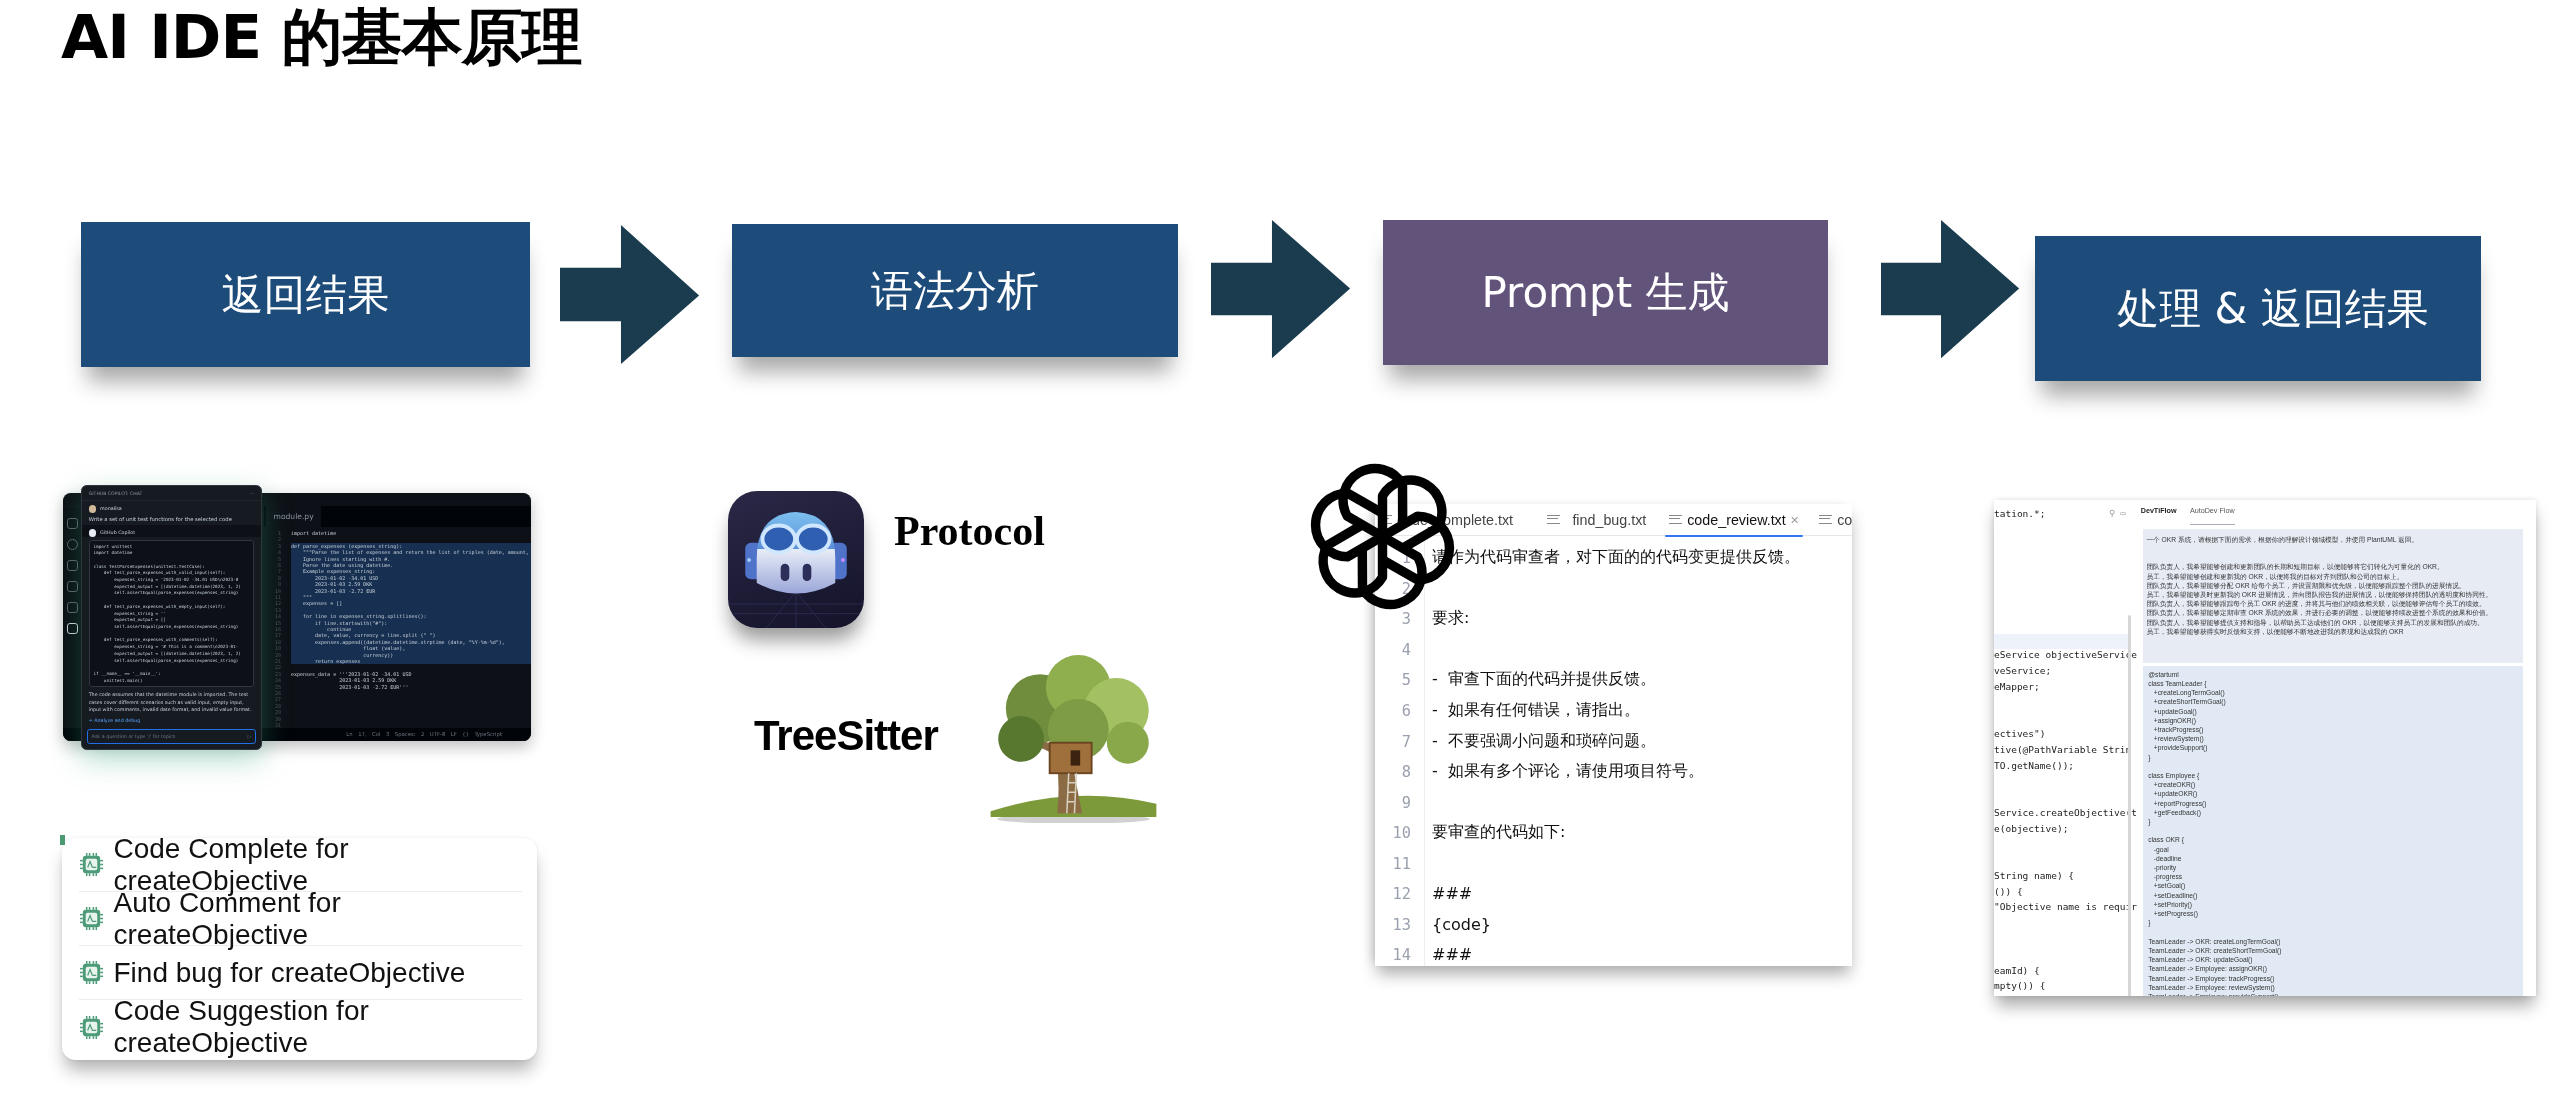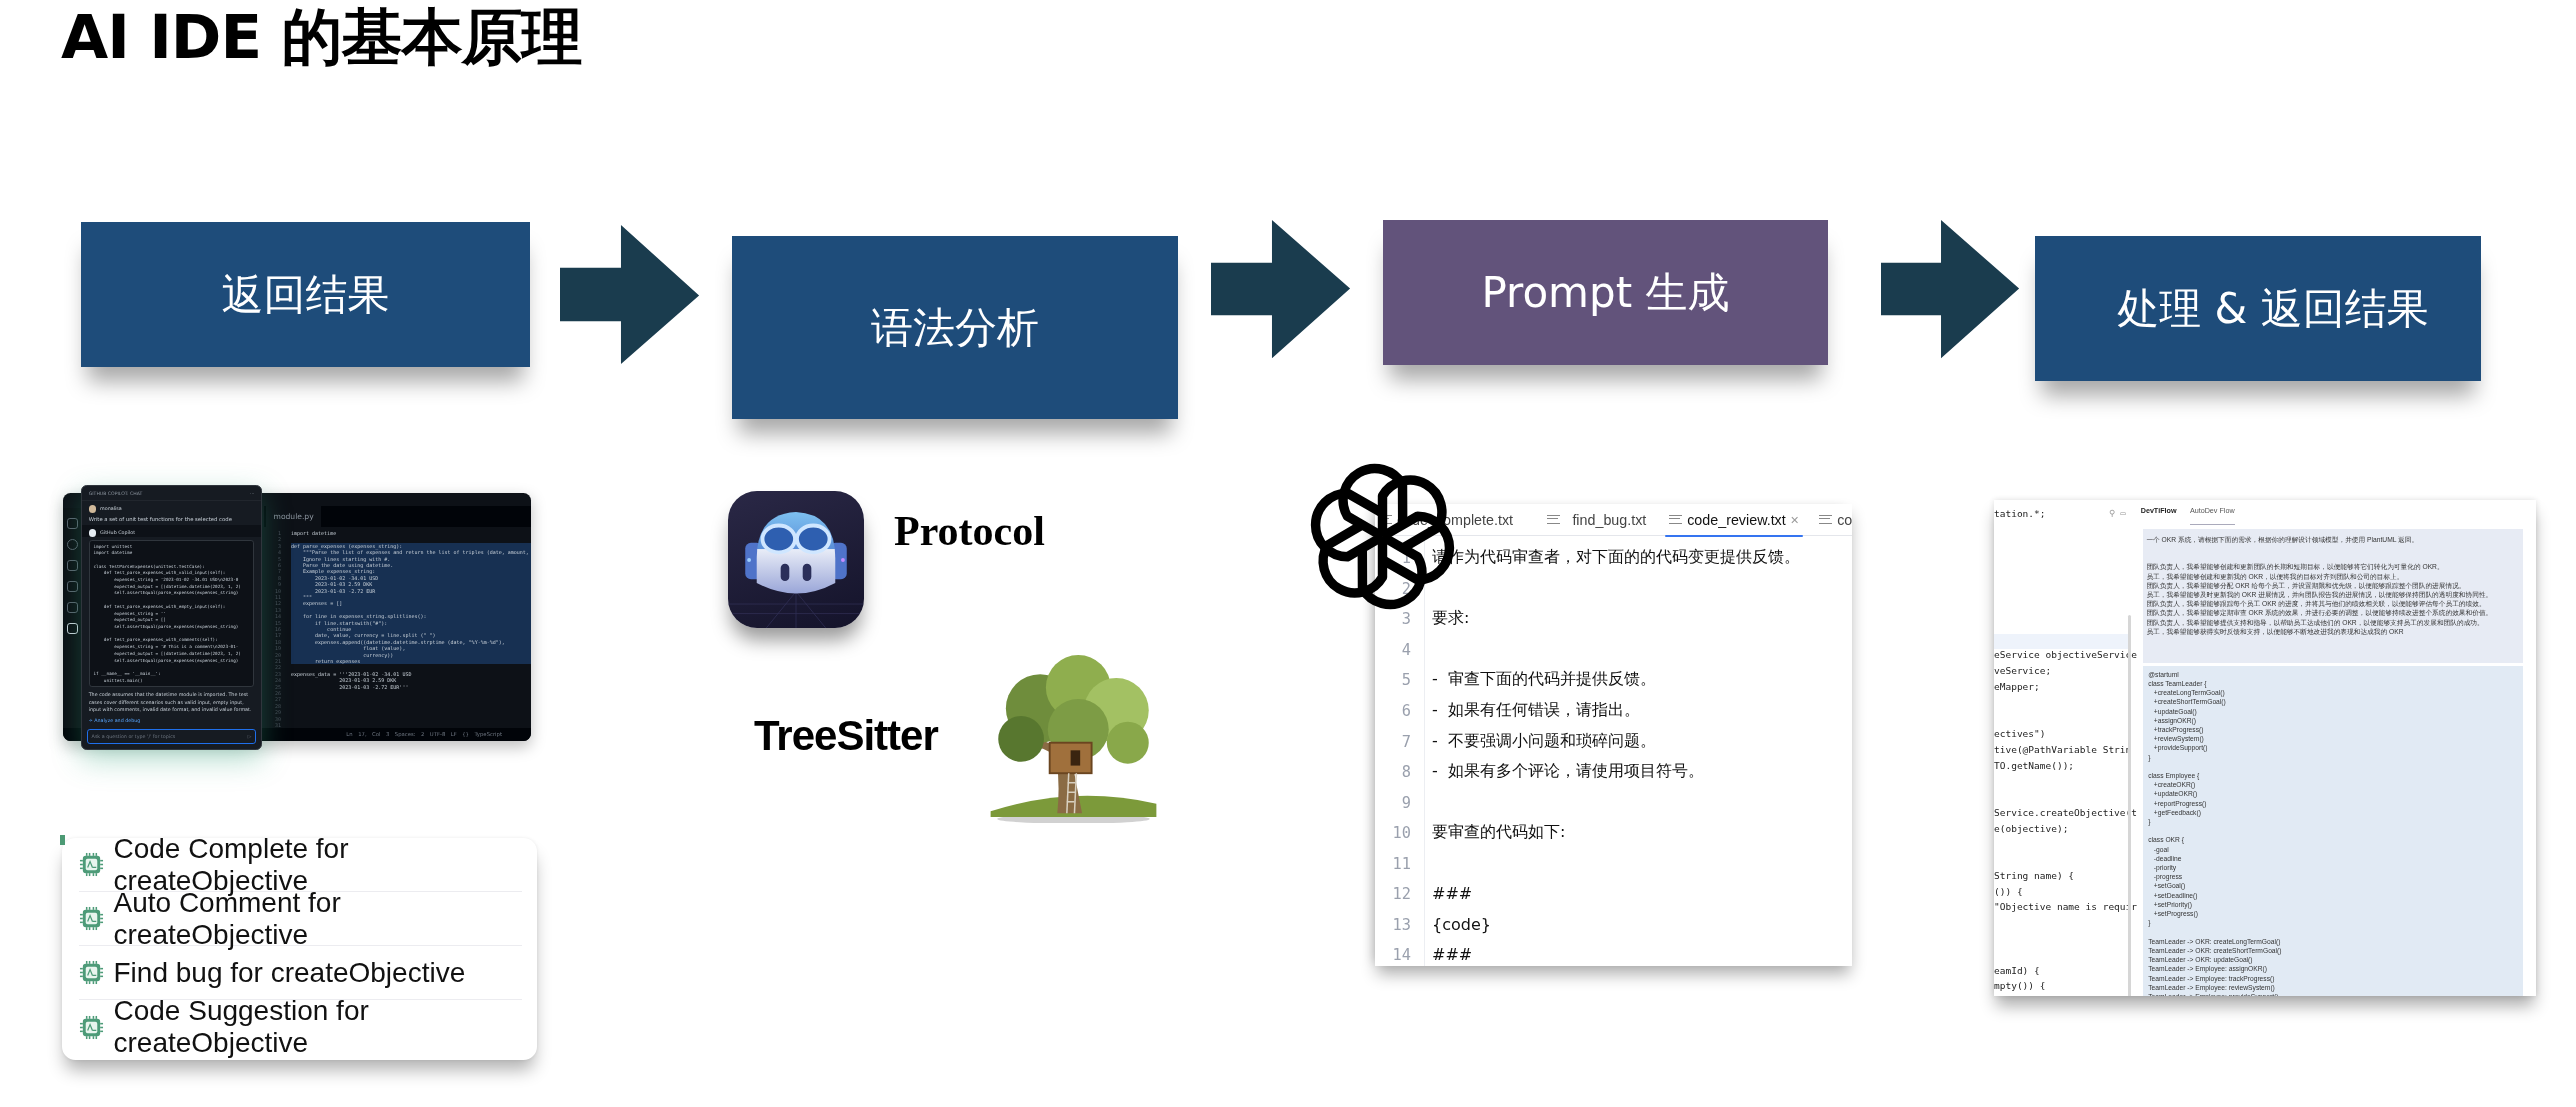--- a/index.html
+++ b/index.html
@@ -81,21 +81,21 @@
 
 <div class="title">AI IDE 的基本原理</div>
 
 <div class="step" style="left:81px;top:222px;width:449px;height:145px;background:#1e4c7a;">
   <div class="main">返回结果</div>
 </div>
 <svg class="arrow" style="left:560px;top:225px;" width="141" height="141" viewBox="0 0 148 148">
   <polygon points="0,45 64,45 64,0 146,74 64,146 64,101 0,101" fill="#1a3c4e"></polygon>
 </svg>
 
-<div class="step" style="left:732px;top:236px;width:446px;height:183px;background:#1e4c7a;">
+<div class="step" style="left:732px;top:224px;width:446px;height:133px;background:#1e4c7a;">
   <div class="main">语法分析</div>
 </div>
 <svg class="arrow" style="left:1211px;top:220px;" width="141" height="141" viewBox="0 0 148 148">
   <polygon points="0,45 64,45 64,0 146,72 64,145 64,100 0,100" fill="#1a3c4e"></polygon>
 </svg>
 
 <div class="step" style="left:1383px;top:220px;width:445px;height:145px;background:#62537b;">
   <div class="main">Prompt 生成</div>
 </div>
 <svg class="arrow" style="left:1881px;top:220px;" width="141" height="141" viewBox="0 0 148 148">

